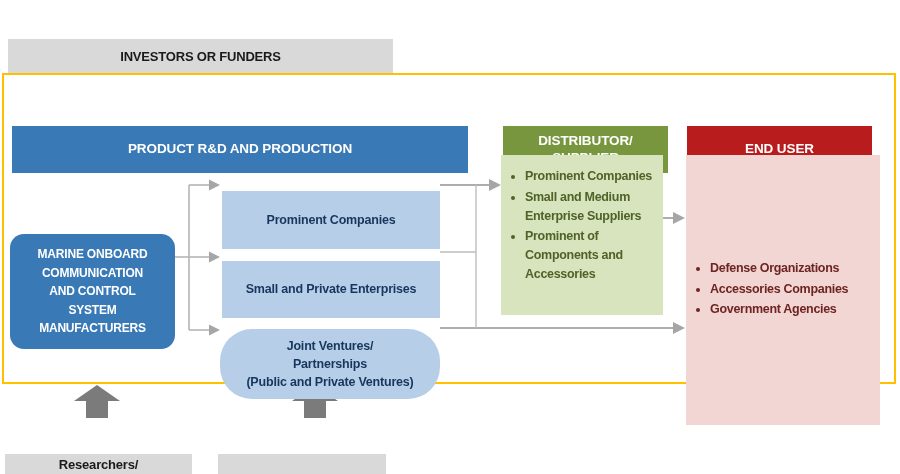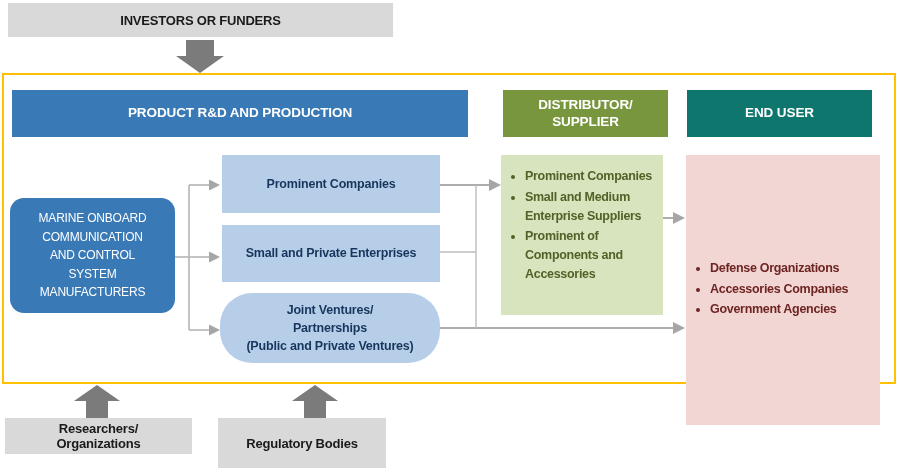--- a/index.html
+++ b/index.html
@@ -2,33 +2,33 @@
 <html><head>
 <meta charset="utf-8">
 <style>
   html,body{margin:0;padding:0;background:#ffffff;}
   #stage{
     position:relative;width:900px;height:474px;background:#ffffff;overflow:hidden;
     font-family:"Liberation Sans","DejaVu Sans",sans-serif;
     -webkit-font-smoothing:antialiased;
   }
   .abs{position:absolute;box-sizing:border-box;}
-  .center{display:flex;align-items:center;justify-content:center;text-align:center;}
+  .center{display:flex;align-items:center;justify-content:center;text-align:center;margin-top:36px;}
   .lines{white-space:pre-line;}
   
   .graybox{background:#d9d9d9;color:#1a1a1a;font-weight:bold;font-size:13px;letter-spacing:-0.2px;}
   
   #frame{border:2.5px solid #ffc000;background:transparent;}
   
   .hdr{color:#ffffff;font-weight:bold;font-size:13.5px;letter-spacing:-0.1px;line-height:1.25;}
   .hdr-blue{background:#3879b6;}
   .hdr-olive{background:#78963e;}
-  .hdr-red{background:#0f766e;}
+  .hdr-red{background:#b91c1c;}
   
-  #manufacturers{background:#3879b6;color:#ffffff;border-radius:14px;font-weight:normal;font-size:12px;line-height:1.55;letter-spacing:-0.2px;}
+  #manufacturers{background:#3879b6;color:#ffffff;border-radius:14px;font-weight:bold;font-size:12px;line-height:1.55;letter-spacing:-0.2px;}
   
   .bluebox{background:#b7cee8;color:#17365d;font-weight:bold;font-size:12.5px;line-height:1.45;letter-spacing:-0.2px;}
   
   .listbox{font-weight:bold;font-size:12.5px;letter-spacing:-0.3px;}
   .listbox ul{margin:0;padding:0 6px 0 24px;}
   .listbox li{margin:0 0 2px 0;line-height:1.5;}
   #dist-box{background:#d8e4bd;color:#4f6228;padding-top:12px;}
   #user-box{background:#f1d6d3;color:#6e2422;display:flex;align-items:center;}
   svg{position:absolute;left:0;top:0;}
   .z0{z-index:0;} .z1{z-index:1;} .z2{z-index:2;}

